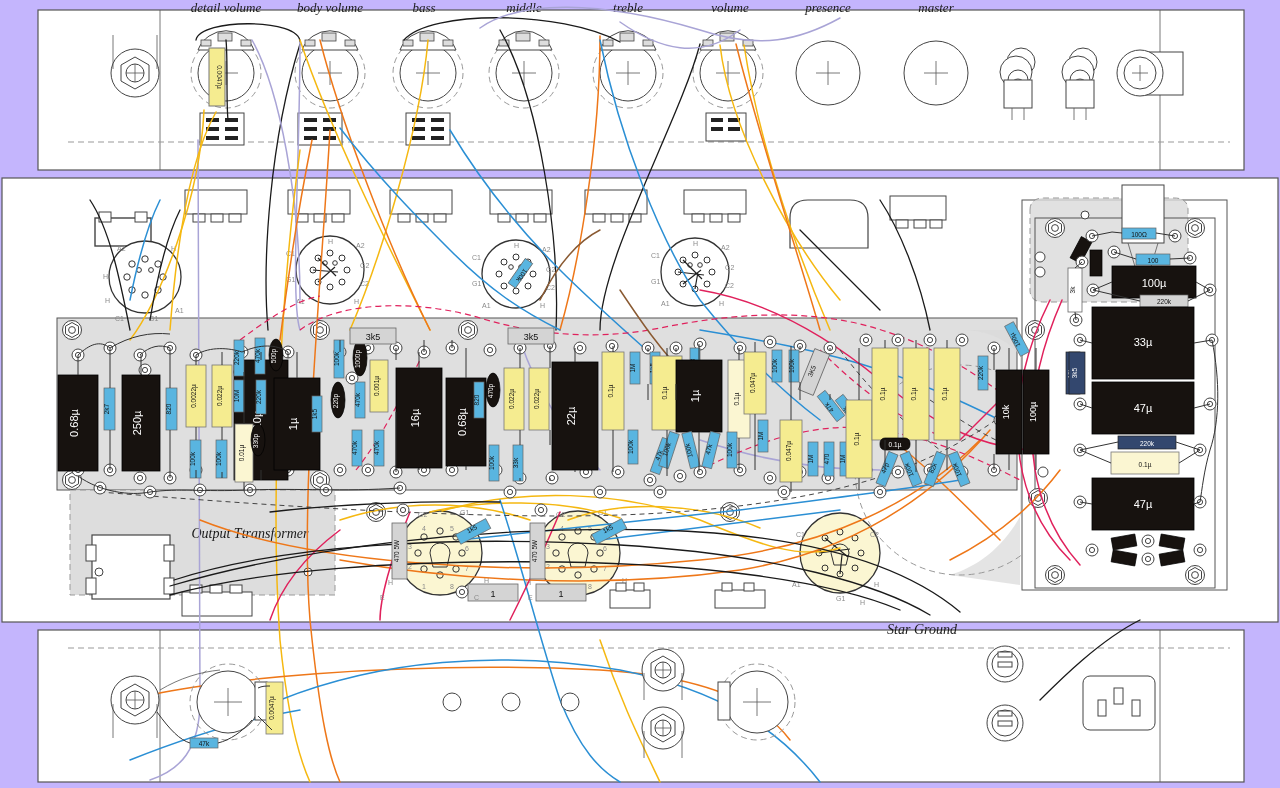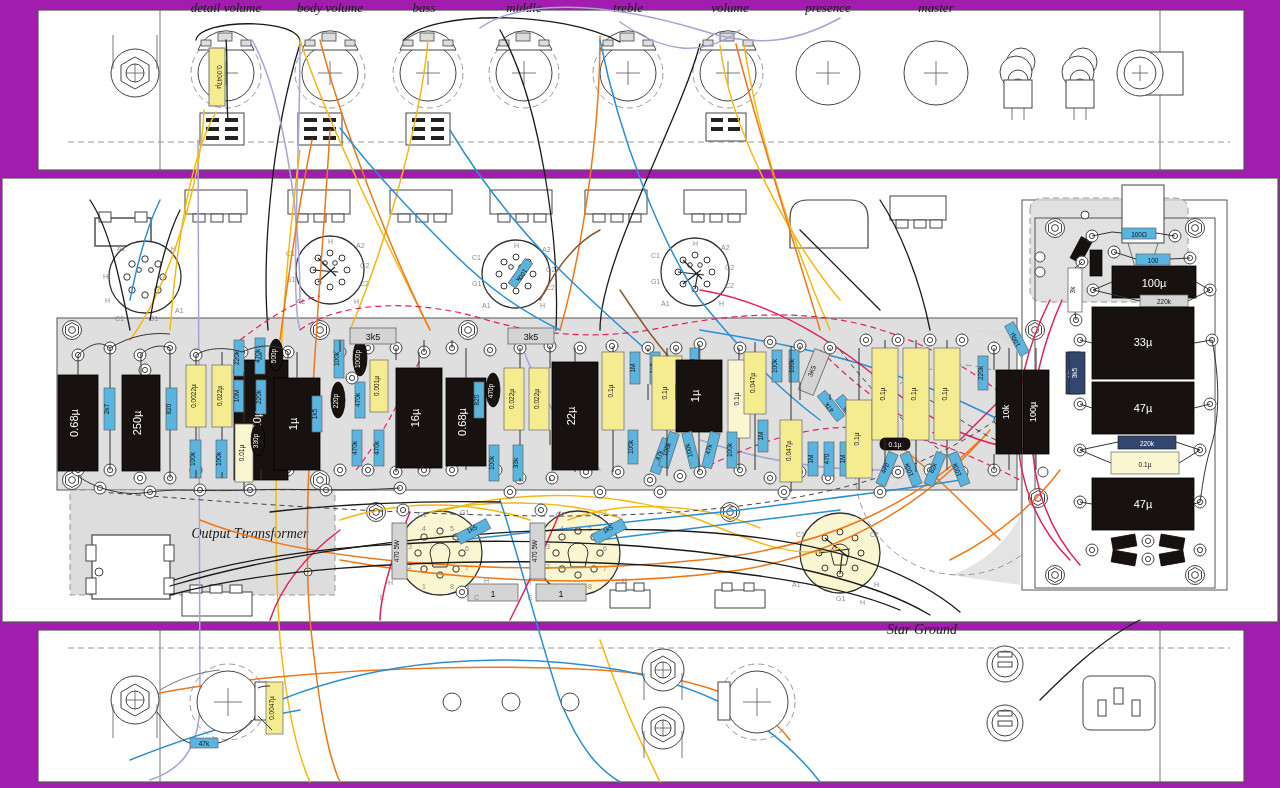--- a/index.html
+++ b/index.html
@@ -1,17 +1,17 @@
 <!DOCTYPE html>
 <html><head>
 <meta charset="utf-8">
 <style>
   html,body{margin:0;padding:0;background:#ffffff;}
   body{font-family:"Liberation Sans",sans-serif;}
-  #stage{position:relative;width:1280px;height:788px;overflow:hidden;background:#a21caf;text-align:center;}
+  #stage{position:relative;width:1280px;height:788px;overflow:hidden;background:#c4b5fd;text-align:center;}
   #stage svg{position:absolute;top:0;left:0;}
   .knob-label{font-family:"Liberation Serif",serif;font-style:italic;font-size:13px;fill:#1a1a1a;}
   .area-label{font-family:"Liberation Serif",serif;font-style:italic;font-size:14px;fill:#1a1a1a;}
   .pin-label{font-family:"Liberation Sans",sans-serif;font-size:7px;fill:#8a8a8a;}
   .comp-txt{font-family:"Liberation Sans",sans-serif;font-size:9px;}
   .comp-txt-sm{font-family:"Liberation Sans",sans-serif;font-size:6.5px;}
   .comp-txt-lg{font-family:"Liberation Sans",sans-serif;font-size:11px;}
 </style>
 </head>
 <body>

